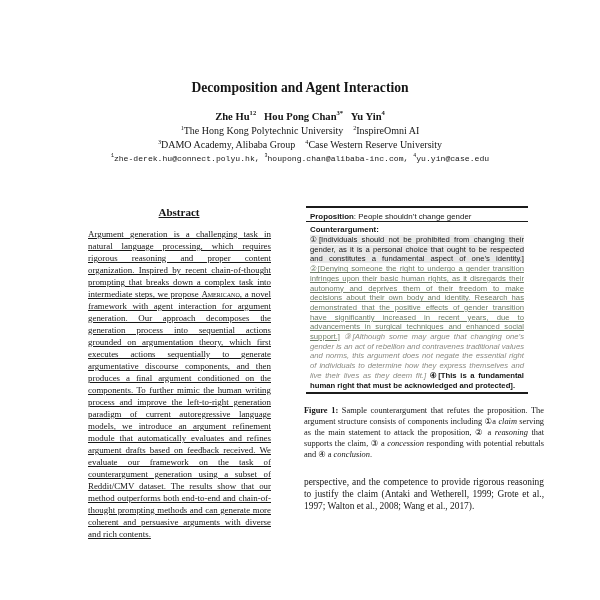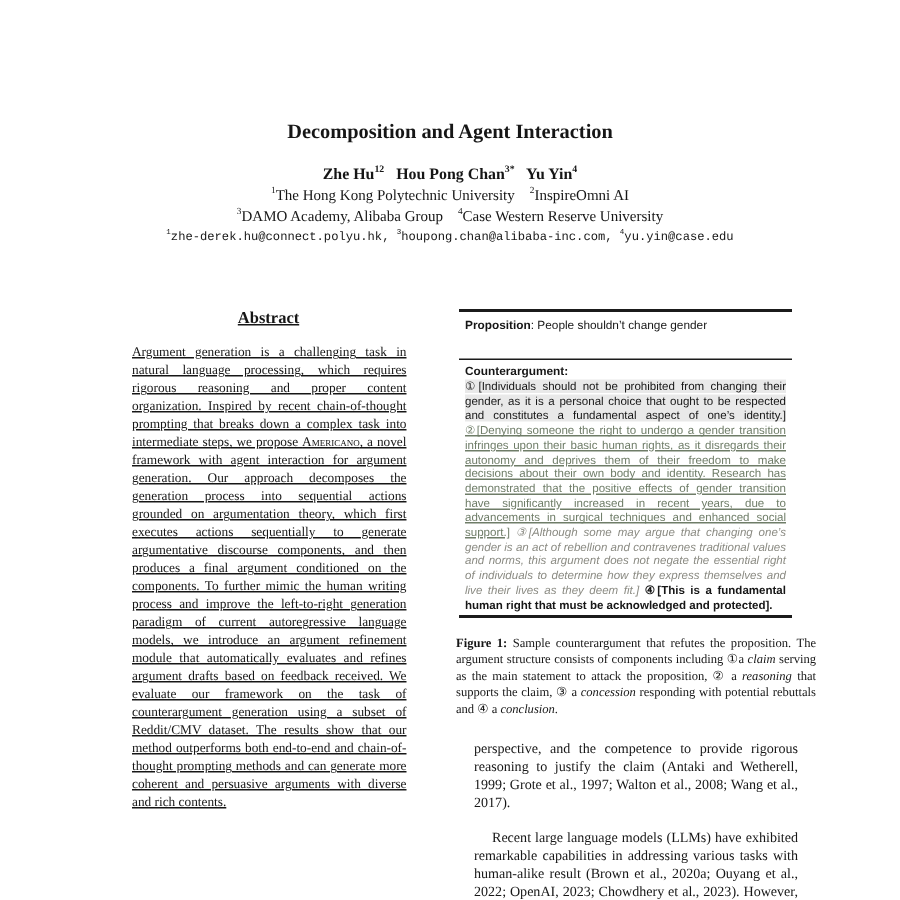--- a/index.html
+++ b/index.html
@@ -16,29 +16,29 @@
   .affil-wrap { margin-top:2px; }
   .emails { margin-top:2px; font-size:8.1px; font-family:"Liberation Mono", monospace; white-space:pre-wrap; }
   
   .col-left  { position:absolute; left:57px;  top:206px; width:239px;text-decoration:underline; }
   .col-right { position:absolute; left:304px; top:206px; width:240px; }
   .abstract-heading { font-size:11px; font-weight:bold; text-align:center; padding:0 26px 0 31px; margin-bottom:10px; }
   .abstract-body { font-size:8.9px; line-height:12px; text-align:justify; padding-left:31px; padding-right:25px; }
   .intro-block { position:absolute; left:57px; top:556px; width:239px; }
   .sec-heading { font-size:11px; font-weight:bold; margin-bottom:8px; }
   .sec-num { margin-right:17px; }
-  .body-par { font-size:9.4px; line-height:11.9px; text-align:justify; margin:12px; }
+  .body-par { font-size:9.4px; line-height:11.9px; text-align:justify; margin:0; }
   .indent { text-indent:12px; }
   
   .figure-box {
     width:222px; margin-left:2px;
     border-top:2px solid #1b1b1b; border-bottom:2px solid #1b1b1b;
     font-family:"Liberation Sans", sans-serif;
   }
-  .prop-row { padding:4px 4px 18px 4px; border-bottom:1.5px solid #1b1b1b; font-size:7.9px; }
+  .prop-row { padding:4px 4px 0 4px; border-bottom:1.5px solid #1b1b1b; font-size:7.9px; }
   .counter-sec { padding:3px 4px 2px 4px; }
   .counter-label { font-weight:bold; font-size:7.9px; margin-bottom:1px; }
   .counter-text { font-size:7.7px; line-height:9.7px; text-align:justify; }
   .bold { font-weight:bold; }
   
   .caption { margin-top:12px; font-size:8.4px; line-height:10.9px; text-align:justify; }
   .rp1 { margin-top:16px; }
   .rp2 { margin-top:2px; }
   
   .seg-bold { font-weight:bold; }
@@ -79,16 +79,15 @@
       <div class="prop-row">
         <span class="bold">Proposition</span><span>: People shouldn’t change gender</span>
       </div>
       <div class="counter-sec">
         <div class="counter-label">Counterargument:</div>
         <div class="counter-text"><span class="seg-claim">①[Individuals should not be prohibited from changing their gender, as it is a personal choice that ought to be respected and constitutes a fundamental aspect of one’s identity.]</span><span> </span><span class="seg-reasoning">②[Denying someone the right to undergo a gender transition infringes upon their basic human rights, as it disregards their autonomy and deprives them of their freedom to make decisions about their own body and identity. Research has demonstrated that the positive effects of gender transition have significantly increased in recent years, due to advancements in surgical techniques and enhanced social support.]</span><span> </span><span class="seg-concession">③[Although some may argue that changing one’s gender is an act of rebellion and contravenes traditional values and norms, this argument does not negate the essential right of individuals to determine how they express themselves and live their lives as they deem fit.]</span><span> </span><span class="seg-conclusion">④[This is a fundamental human right that must be acknowledged and protected].</span></div>
       </div>
     </div>
     <div class="caption"><span class="seg-bold">Figure 1:</span><span> Sample counterargument that refutes the proposition. The argument structure consists of components including ①a </span><span class="seg-italic">claim</span><span> serving as the main statement to attack the proposition, ② a </span><span class="seg-italic">reasoning</span><span> that supports the claim, ③ a </span><span class="seg-italic">concession</span><span> responding with potential rebuttals and ④ a </span><span class="seg-italic">conclusion</span><span>.</span></div>
     <p class="body-par rp1">perspective, and the competence to provide rigorous reasoning to justify the claim (Antaki and Wetherell, 1999; Grote et al., 1997; Walton et al., 2008; Wang et al., 2017).</p>
-    <p class="body-par indent rp2">Recent large language models (LLMs) have exhibited remarkable capabilities in addressing various tasks with human-alike result (Brown et al., 2020a; Ouyang et al., 2022; OpenAI, 2023; Chowdhery et al., 2023). However, the token-level</p>
   </div>
 
 </div>
 
 </body></html>

